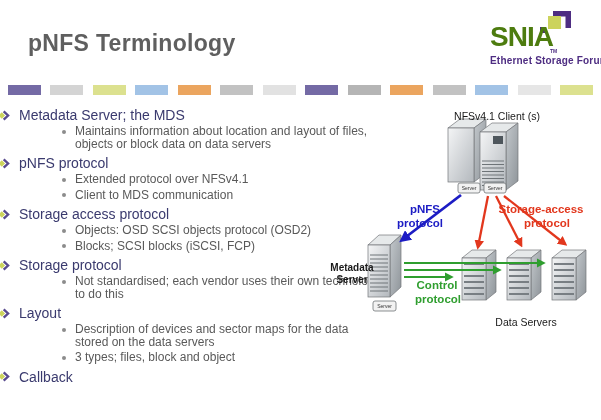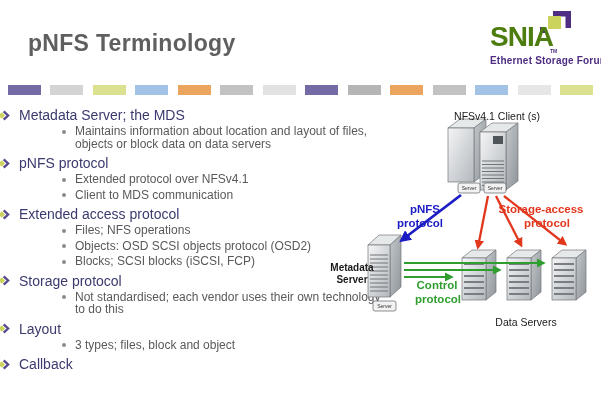--- a/index.html
+++ b/index.html
@@ -97,24 +97,23 @@
         <li>Client to MDS communication</li>
       </ul>
     </div>
 
     <div class="term">
       <div class="term-head">
         <svg class="chev" viewBox="0 0 12 12">
           <rect x="-0.5" y="3.5" width="5" height="5" transform="rotate(45 2 6)" fill="#ccd35c"></rect>
           <path d="M4 1.5 L8.8 6 L4 10.5" stroke="#584a8e" stroke-width="2.6" fill="none"></path>
         </svg>
-        <h2>Extended access protocol</h2>
-      </div>
-      <ul class="bullets">
-        <li>Files; NFS operations</li>
+        <h2>Storage access protocol</h2>
+      </div>
+      <ul class="bullets">
         <li>Objects: OSD SCSI objects protocol (OSD2)</li>
         <li>Blocks; SCSI blocks (iSCSI, FCP)</li>
       </ul>
     </div>
 
     <div class="term">
       <div class="term-head">
         <svg class="chev" viewBox="0 0 12 12">
           <rect x="-0.5" y="3.5" width="5" height="5" transform="rotate(45 2 6)" fill="#ccd35c"></rect>
           <path d="M4 1.5 L8.8 6 L4 10.5" stroke="#584a8e" stroke-width="2.6" fill="none"></path>
@@ -129,20 +128,22 @@
 
     <div class="term">
       <div class="term-head">
         <svg class="chev" viewBox="0 0 12 12">
           <rect x="-0.5" y="3.5" width="5" height="5" transform="rotate(45 2 6)" fill="#ccd35c"></rect>
           <path d="M4 1.5 L8.8 6 L4 10.5" stroke="#584a8e" stroke-width="2.6" fill="none"></path>
         </svg>
         <h2>Layout</h2>
       </div>
       <ul class="bullets">
+        <li>Description of devices and sector maps for the data
+stored on the data servers</li>
         <li>3 types; files, block and object</li>
       </ul>
     </div>
 
     <div class="term">
       <div class="term-head">
         <svg class="chev" viewBox="0 0 12 12">
           <rect x="-0.5" y="3.5" width="5" height="5" transform="rotate(45 2 6)" fill="#ccd35c"></rect>
           <path d="M4 1.5 L8.8 6 L4 10.5" stroke="#584a8e" stroke-width="2.6" fill="none"></path>
         </svg>

